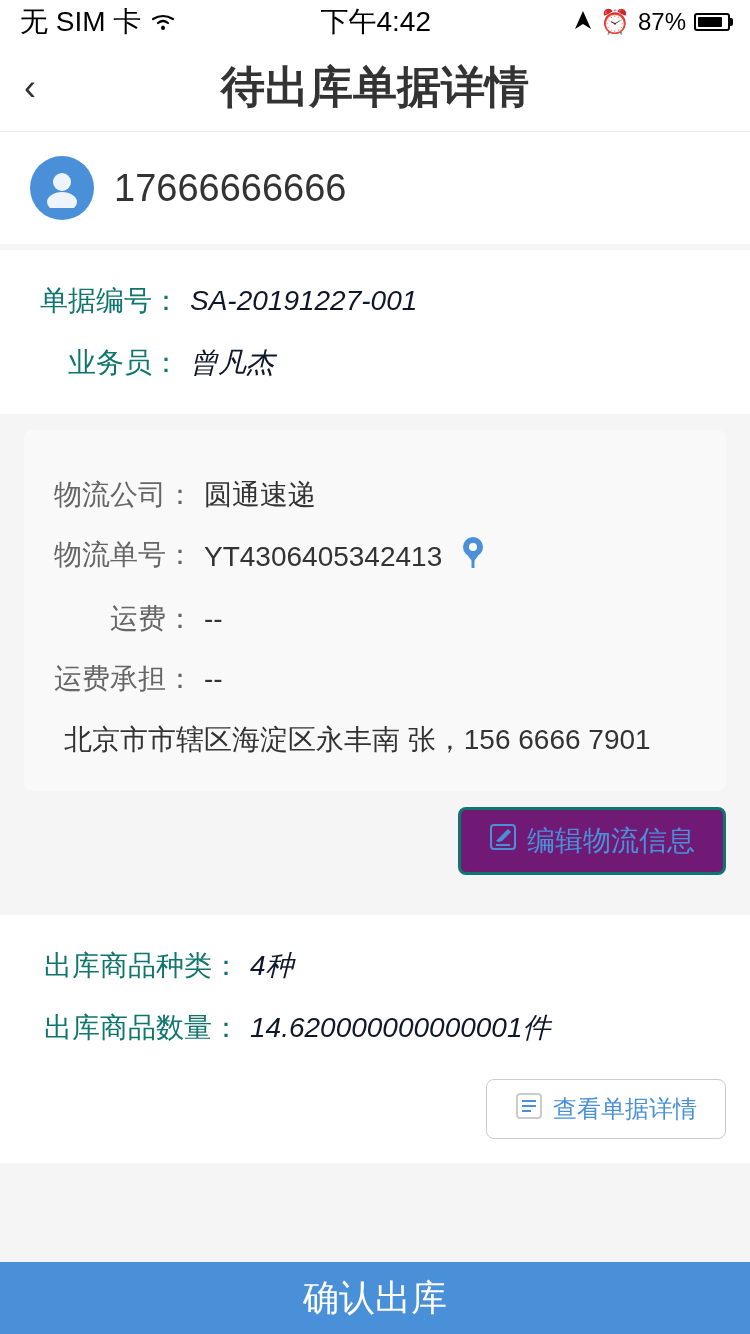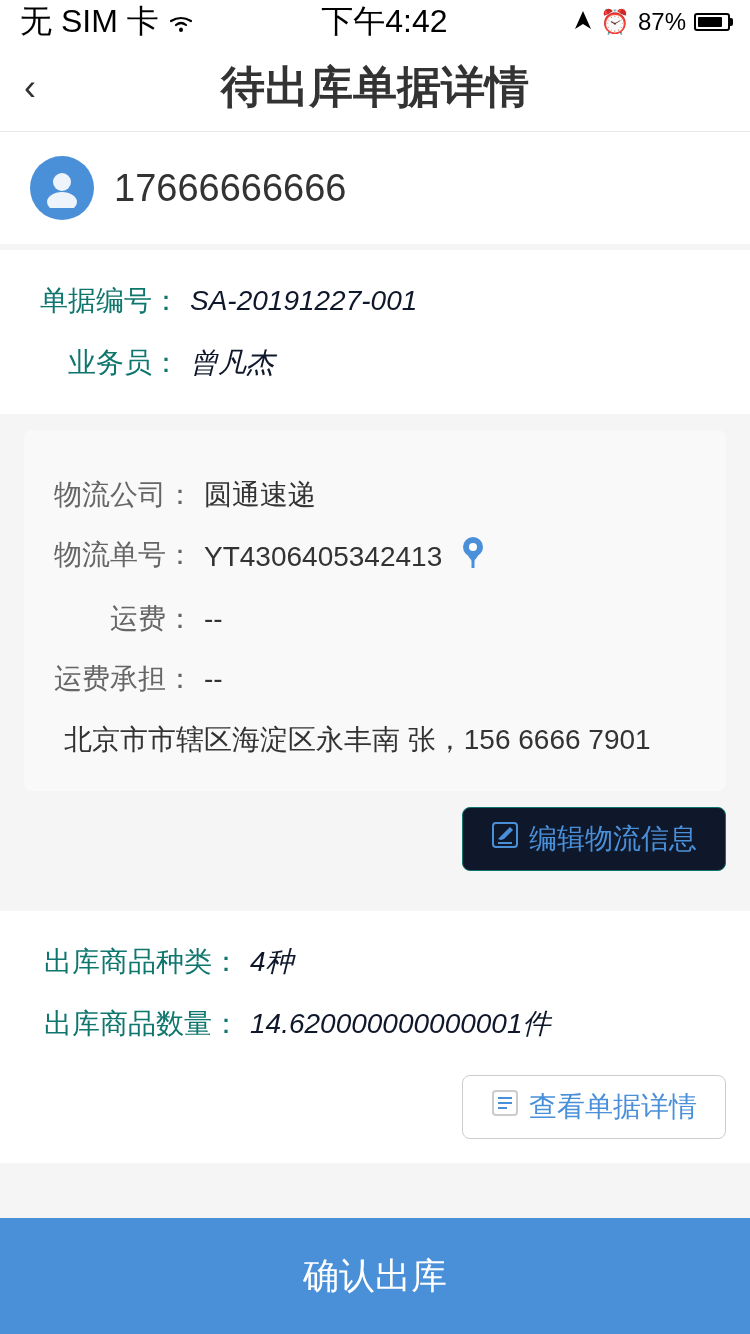--- a/index.html
+++ b/index.html
@@ -21,25 +21,25 @@
       display: flex;
       align-items: center;
       justify-content: space-between;
       padding: 0 20px;
       font-size: 26px;
     }
     .status-left {
       display: flex;
       align-items: center;
       gap: 8px;
-      font-size: 32px;
+      font-size: 28px;
       color: #000;
     }
     .status-center {
-      font-size: 32px;
+      font-size: 28px;
       font-weight: 500;
       color: #000;
     }
     .status-right {
       display: flex;
       align-items: center;
       gap: 8px;
       font-size: 24px;
       color: #000;
     }
@@ -202,29 +202,29 @@
       gap: 14px;
     }
 
     
     .edit-btn-row {
       display: flex;
       justify-content: flex-end;
       padding: 0 24px 24px;
     }
     .edit-btn {
-      border: 1px solid #0f766e;
+      border: 3px solid #0f766e;
       border-radius: 8px;
       padding: 12px 28px;
       display: flex;
       align-items: center;
       gap: 10px;
       color: #4a90d9;
       font-size: 28px;
-      background: #0f172a;
+      background: #701a75;
       cursor: pointer;
     }
 
     
     .section-divider {
       height: 16px;
       background: #f5f5f5;
     }
 
     
@@ -241,40 +241,40 @@
       background: #fff;
     }
     .view-btn {
       border: 1px solid #ccc;
       border-radius: 8px;
       padding: 12px 28px;
       display: flex;
       align-items: center;
       gap: 10px;
       color: #4a90d9;
-      font-size: 28px;
+      font-size: 24px;
       background: #fff;
       cursor: pointer;
     }
 
     
     .bottom-space {
       flex: 1;
       background: #f5f5f5;
       min-height: 200px;
     }
 
     
     .confirm-btn-area {
       position: fixed;
       bottom: 0;
       left: 0;
       width: 750px;
       background: #4a90d9;
-      height: 116px;
+      height: 72px;
       display: flex;
       align-items: center;
       justify-content: center;
       cursor: pointer;
     }
     .confirm-btn-text {
       font-size: 36px;
       color: #fff;
       font-weight: 500;
     }

